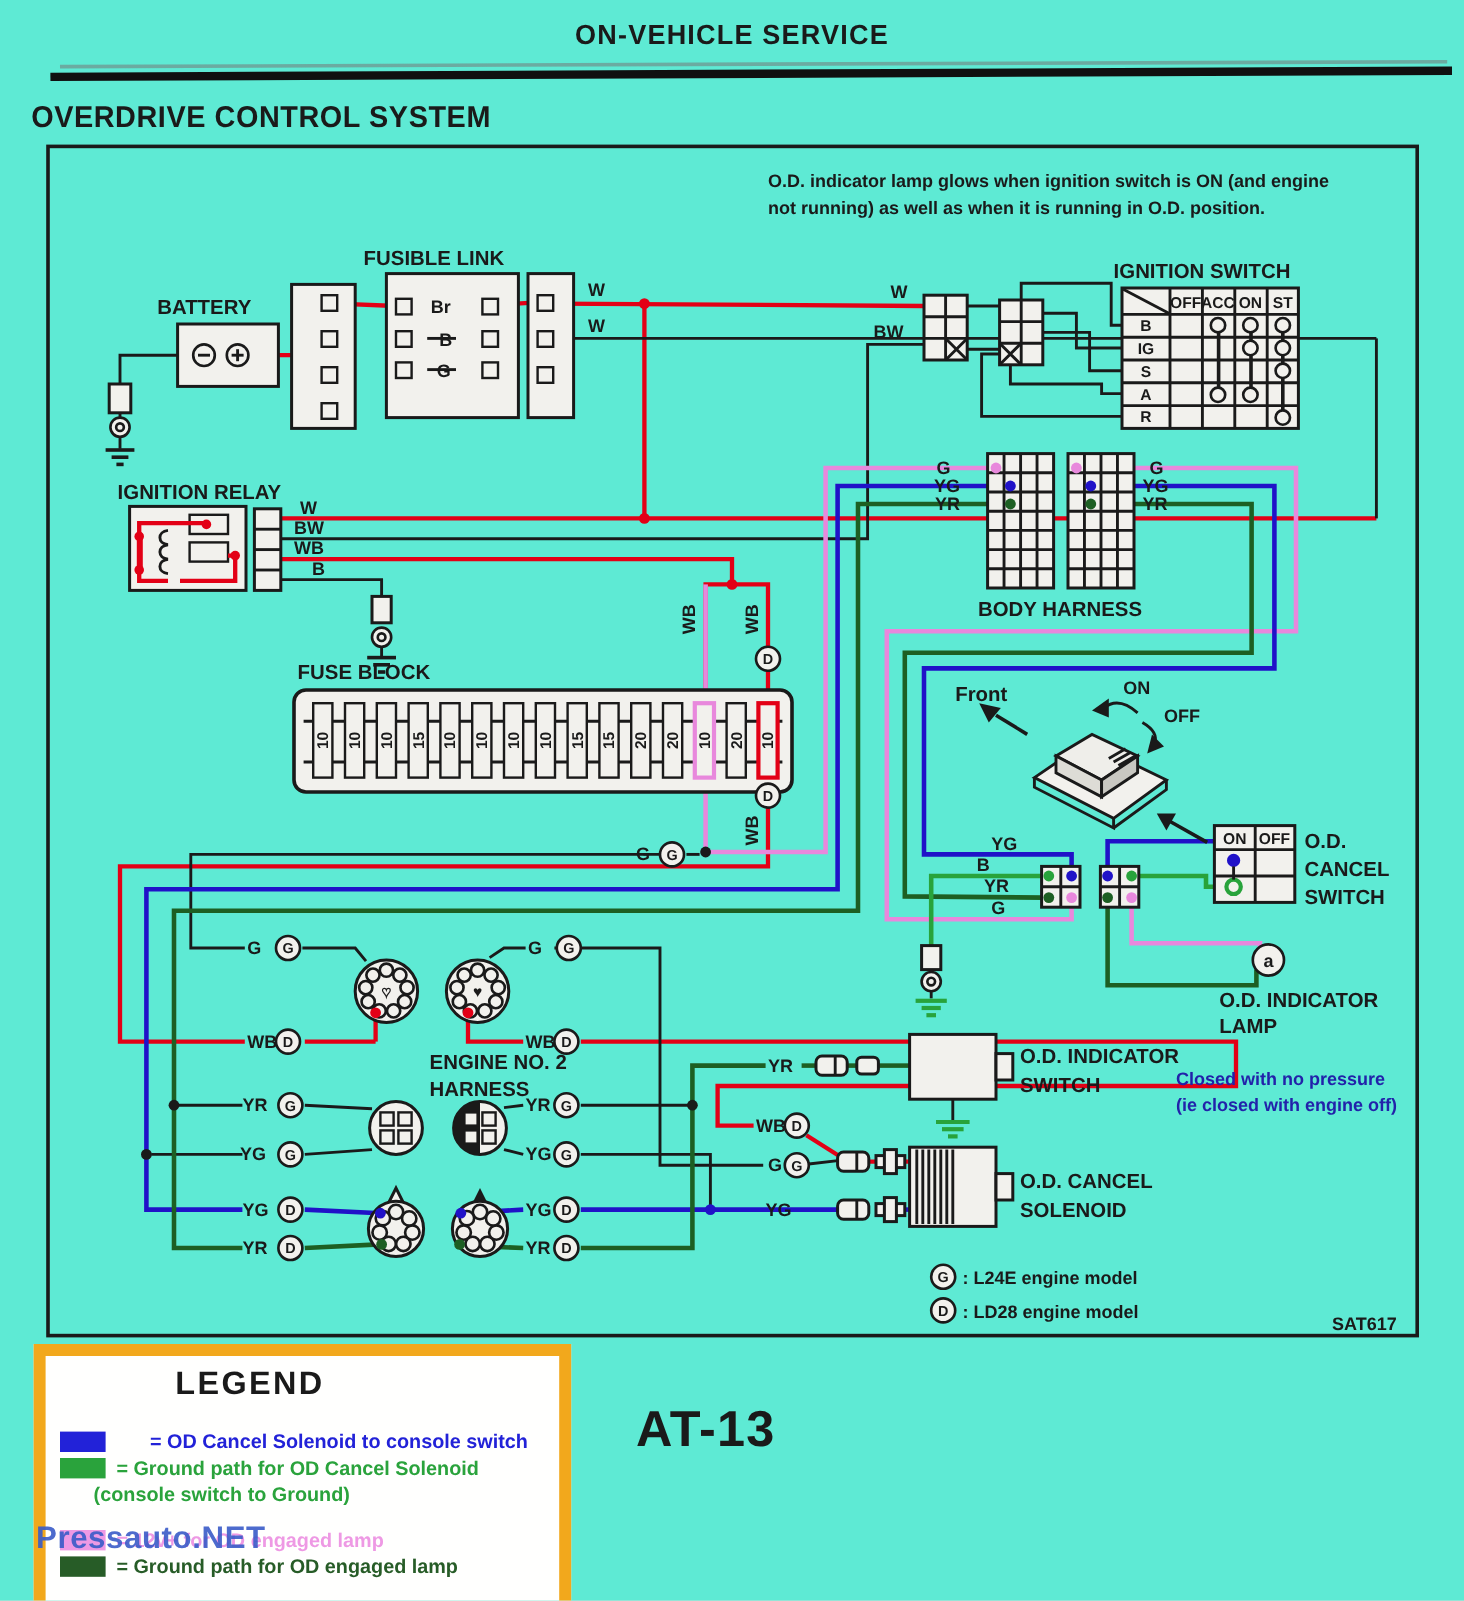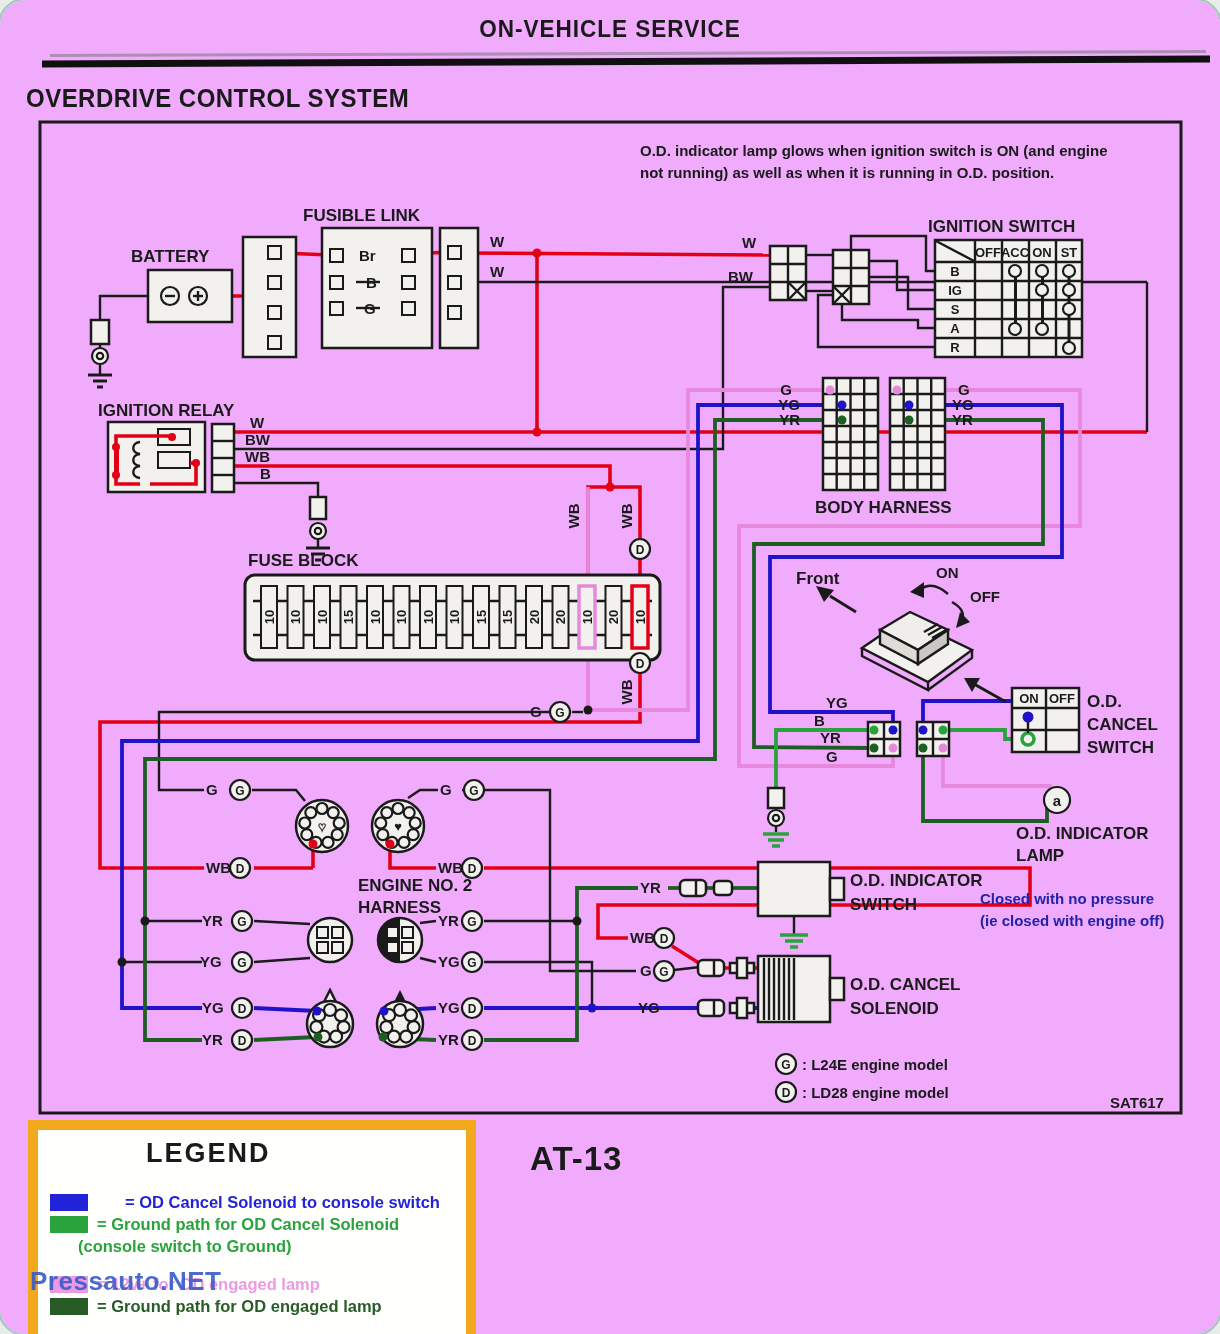--- a/index.html
+++ b/index.html
@@ -1,38 +1,38 @@
 <!DOCTYPE html>
 <html><head>
 <meta charset="utf-8">
 <style>
   html,body{margin:0;padding:0;background:#e8ece8;}
-  .page{position:relative;width:1220px;height:1334px;background:#f0abfc;outline:2px solid #9ec8b8;
-        font-family:"Liberation Sans",sans-serif;color:#1a1a1a;overflow:hidden;border-radius:25px;}
+  .page{position:relative;width:1220px;height:1334px;background:#5eead4;outline:2px solid #9ec8b8;
+        font-family:"Liberation Sans",sans-serif;color:#1a1a1a;overflow:hidden;}
   .hdr{position:absolute;left:0;top:16px;width:100%;text-align:center;font-size:23px;font-weight:bold;
        letter-spacing:1px;transform:scaleX(.98);}
   .rule1{position:absolute;left:50px;right:14px;top:52px;height:3px;background:#777;opacity:.55;transform:rotate(-.2deg);}
   .rule2{position:absolute;left:42px;right:10px;top:58px;height:7px;background:#101010;transform:rotate(-.25deg);}
   .sect{position:absolute;left:26px;top:84px;font-size:25px;font-weight:bold;letter-spacing:.5px;transform:scaleX(.96);transform-origin:left;}
   svg{position:absolute;left:0;top:0;}
   .tx{font-family:"Liberation Sans",sans-serif;font-weight:bold;fill:#1a1a1a;}
   .t12{font-size:12px}.t13{font-size:13px}.t15{font-size:15px}.t17{font-size:17px}
   .nB{fill:#2222aa;}
   .wK{stroke:#1a1a1a;stroke-width:2.4;fill:none;}
   .wK3{stroke:#1a1a1a;stroke-width:3;fill:none;}
   .wR{stroke:#e30016;stroke-width:3.6;fill:none;}
   .wB{stroke:#2012c8;stroke-width:3.8;fill:none;}
   .wP{stroke:#e888dc;stroke-width:3.8;fill:none;}
   .wG{stroke:#28a33b;stroke-width:3.8;fill:none;}
   .wD{stroke:#1d5f23;stroke-width:3.8;fill:none;}
   .bx{fill:#f2f1ed;stroke:#1a1a1a;stroke-width:2.5;}
   .bxt{fill:#f2f1ed;stroke:#1a1a1a;stroke-width:2;}
   .cc{fill:#f2f1ed;stroke:#1a1a1a;stroke-width:2.2;}
   .pin{stroke:none;}
-  .at13{position:absolute;left:530px;top:1140px;font-size:33px;font-weight:bold;letter-spacing:1px;}
+  .at13{position:absolute;left:530px;top:1167px;font-size:42px;font-weight:bold;letter-spacing:1px;}
   .legend{position:absolute;left:28px;top:1120px;width:416px;border:10px solid #f2a81c;background:#fffffe;
           padding:6px 0 16px 12px;}
   .ltitle{font-size:27px;font-weight:bold;letter-spacing:2px;margin:2px 0 24px 96px;}
   .lrow{font-size:16.5px;font-weight:bold;margin:3px 0;white-space:nowrap;}
   .sw{display:inline-block;width:38px;height:17px;margin-right:9px;vertical-align:-3px;}
   .lrow2{font-size:16.5px;font-weight:bold;margin-left:59px;}
   .gap{height:16px;}
   .wmark{position:absolute;left:30px;top:1266px;font-size:26px;font-weight:bold;color:#3a5cc8;opacity:.9;letter-spacing:.5px;}
 </style>
 </head>

